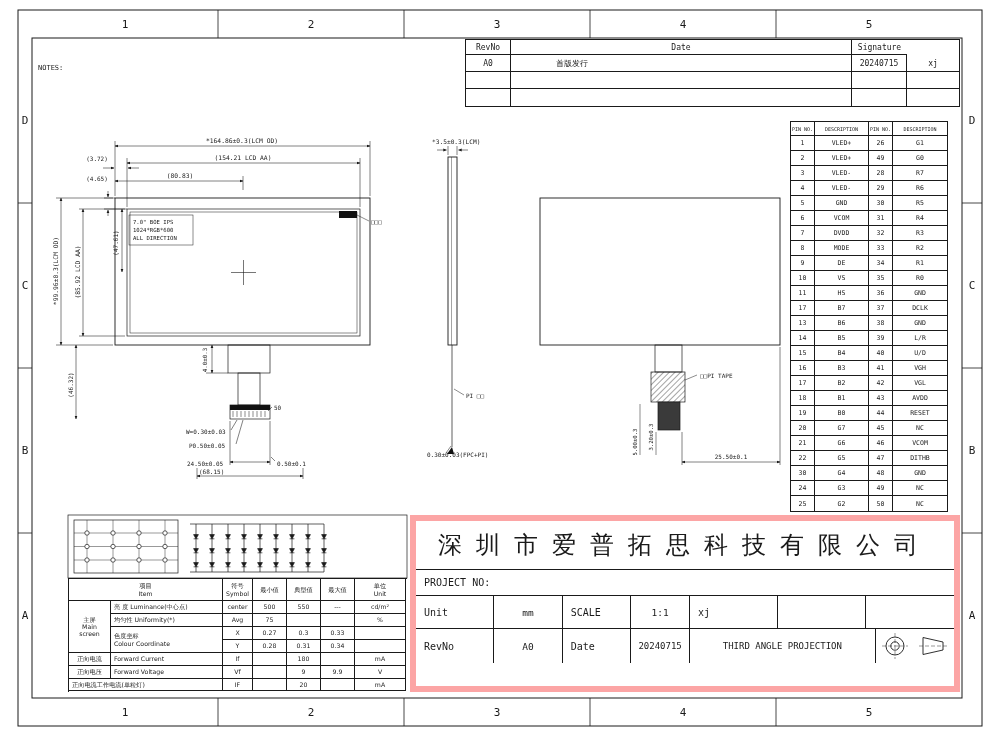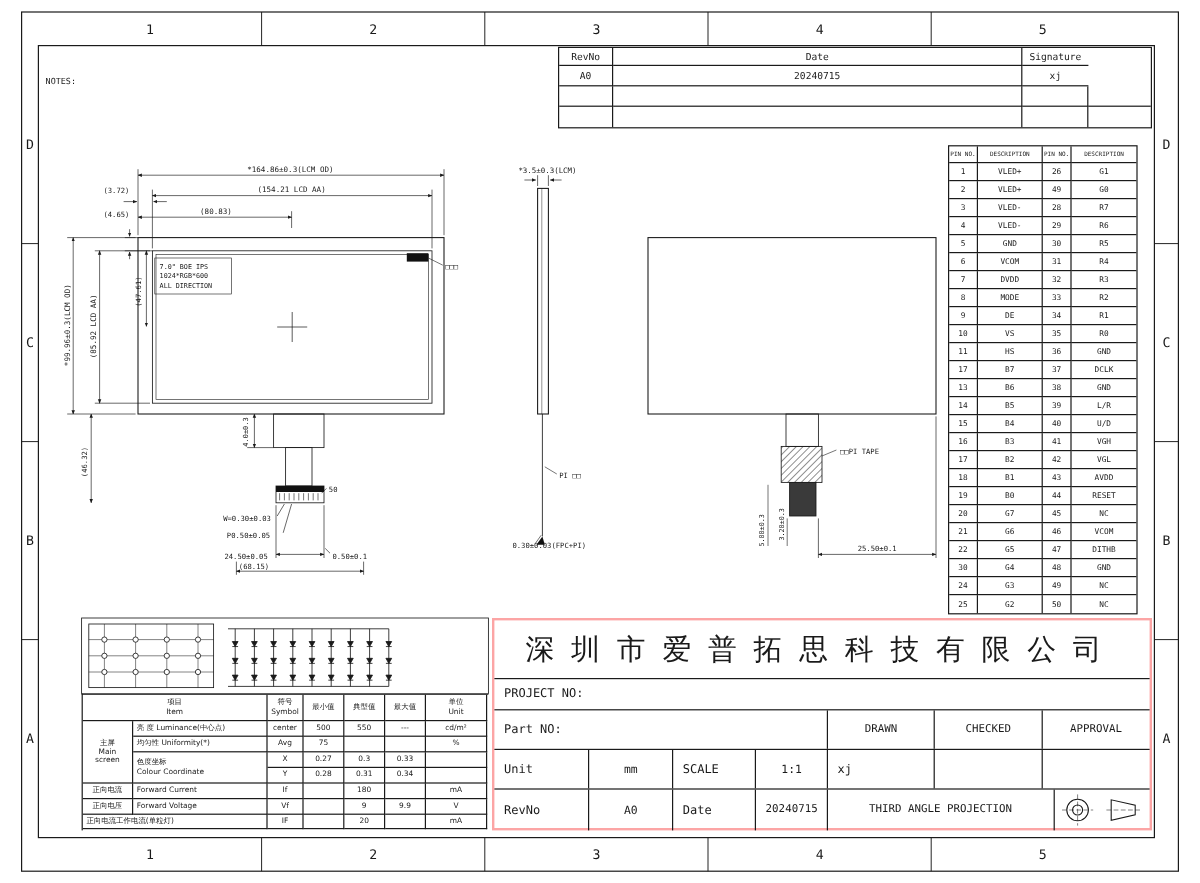--- a/index.html
+++ b/index.html
@@ -35,21 +35,21 @@
 
   
   .meas-notes { position:absolute; left:331px; top:521px; width:75px; font-size:5.6px; line-height:9.6px; font-family:"DejaVu Sans","Liberation Sans",sans-serif; }
 
   
   .spec { position:absolute; left:68px; top:578px; width:339px; height:114px; border-top:1px solid #1a1a1a; border-left:1px solid #1a1a1a; display:grid; grid-template-columns:42px 112px 30px 34px 34px 34px 51px; grid-template-rows:22px 13px 13px 13px 13px 13px 13px 12px; font-size:6.2px; background:#fff; font-family:"DejaVu Sans","Liberation Sans",sans-serif; }
   .spec > div { border-right:1px solid #1a1a1a; border-bottom:1px solid #1a1a1a; display:flex; flex-direction:column; align-items:center; justify-content:center; line-height:1.15; overflow:hidden; text-align:center; }
   .spec > div.L { align-items:flex-start; padding-left:3px; text-align:left; }
 
   
-  .tb { position:absolute; left:410px; top:515px; width:550px; height:177px; border:2px solid #fca5a5; background:#fff; font-size:9.5px; }
+  .tb { position:absolute; left:410px; top:515px; width:550px; height:177px; border:6px solid #fca5a5; background:#fff; font-size:9.5px; }
   .tb .r { display:flex; border-bottom:1px solid #1a1a1a; }
   .tb .r.last { border-bottom:none; }
   .tb .c { border-right:1px solid #1a1a1a; display:flex; align-items:center; overflow:hidden; height:100%; }
   .tb .c.end { border-right:none; }
   .tb .c.ctr { justify-content:center; }
   .tb .lbl { padding-left:8px; font-size:10px; }
   .tb .company-row { align-items:center; justify-content:center; }
   .tb .company { width:100%; text-align:center; font-size:24px; letter-spacing:14px; font-family:"DejaVu Sans","Liberation Sans",sans-serif; white-space:nowrap; }
   .tb .partnum { display:inline-block; border:1px solid #1a1a1a; padding:1px 4px; margin-left:6px; font-size:11px; letter-spacing:0.5px; }
 </style>
@@ -260,20 +260,21 @@
   <div class="revtbl">
     <div class="row rhead">
       <div>RevNo</div>
       <div>Date</div>
       <div>Signature</div>
     </div>
     <div data-repeat="revision_table.rows">
       
     <div class="row rrow">
         <div>A0</div>
+        <div class="note">首版发行</div>
         <div>20240715</div>
         <div>xj</div>
       </div><div class="row rrow">
         <div></div>
         <div class="note"></div>
         <div></div>
         <div></div>
       </div><div class="row rrow">
         <div></div>
         <div class="note"></div>
@@ -502,28 +503,20 @@
   </div>
 
   <div class="tb">
     <div class="r company-row" style="height:49px">
       <div class="company">深圳市爱普拓思科技有限公司</div>
     </div>
     <div class="r" style="height:26px">
       <div class="c end" style="width:270px">
         <span class="lbl">PROJECT NO:</span>
       </div>
-    </div>
-    <div class="r" style="height:33px">
-      <div class="c" style="width:280px">
-          <span class="lbl">Part NO:</span>
-        </div>
-      <div class="c ctr" style="width:90px;font-size:9px">DRAWN</div>
-      <div class="c ctr" style="width:90px;font-size:9px">CHECKED</div>
-      <div class="c ctr end" style="width:90px;font-size:9px">APPROVAL</div>
     </div>
     <div class="r" style="height:33px">
       <div class="c" style="width:80px">
           <span class="lbl">Unit</span>
         </div>
       <div class="c ctr" style="width:70px">mm</div>
       <div class="c" style="width:70px">
           <span class="lbl">SCALE</span>
         </div>
       <div class="c ctr" style="width:60px">1:1</div>

